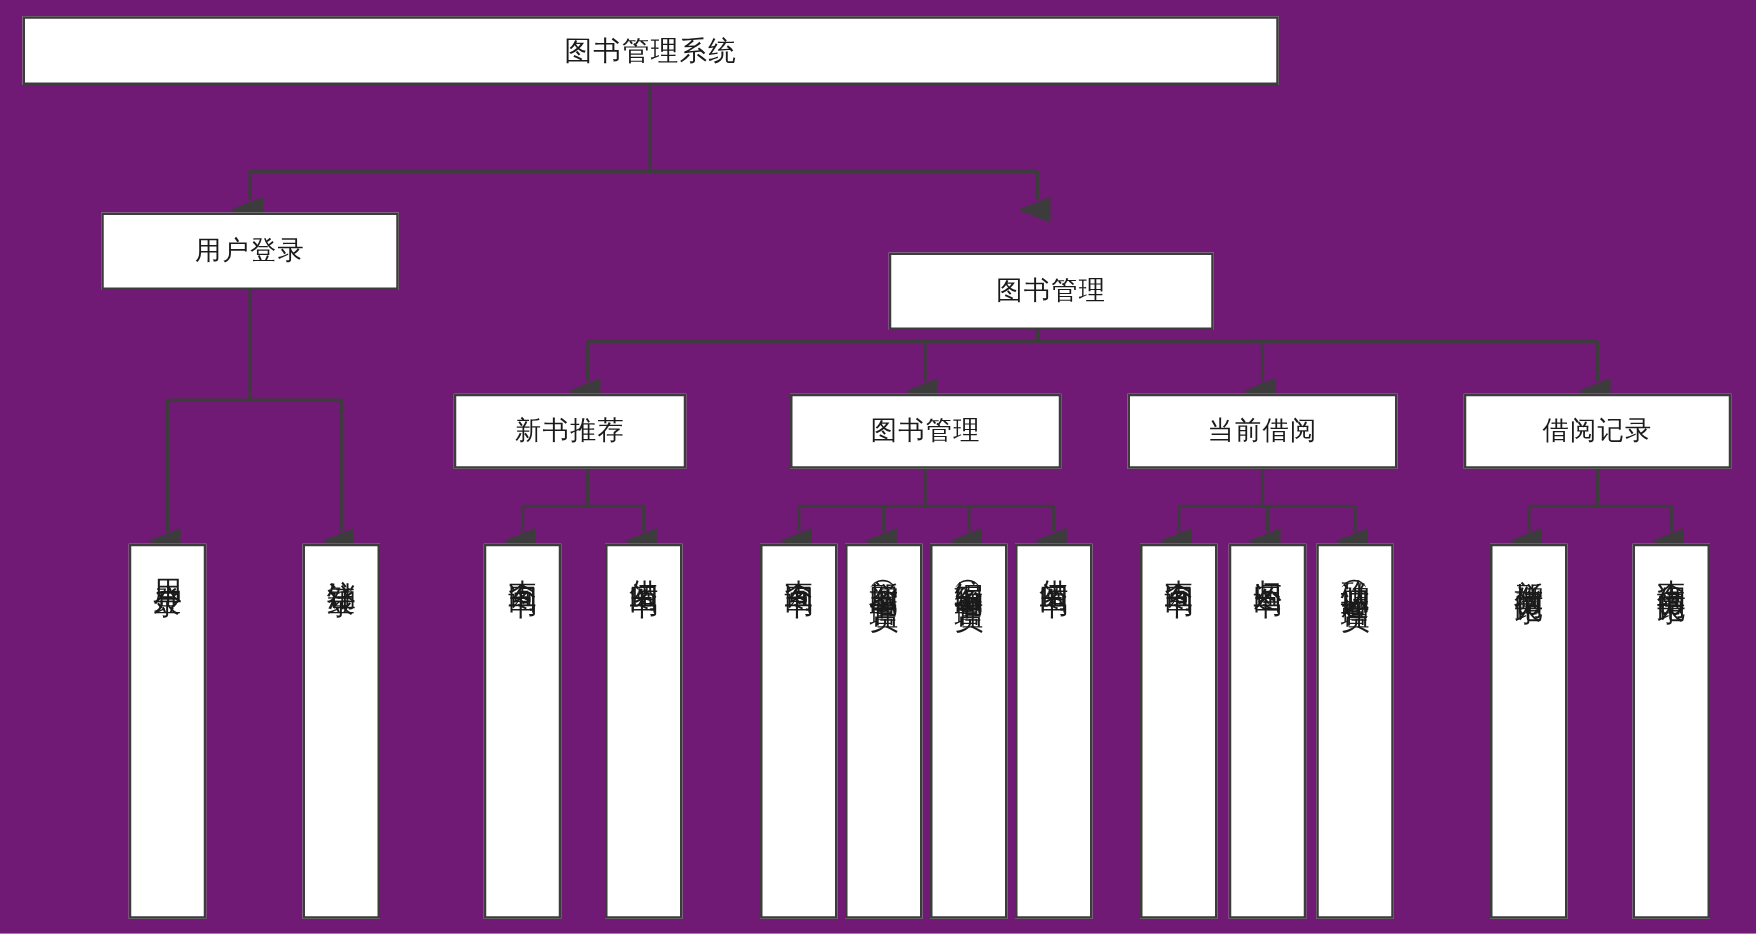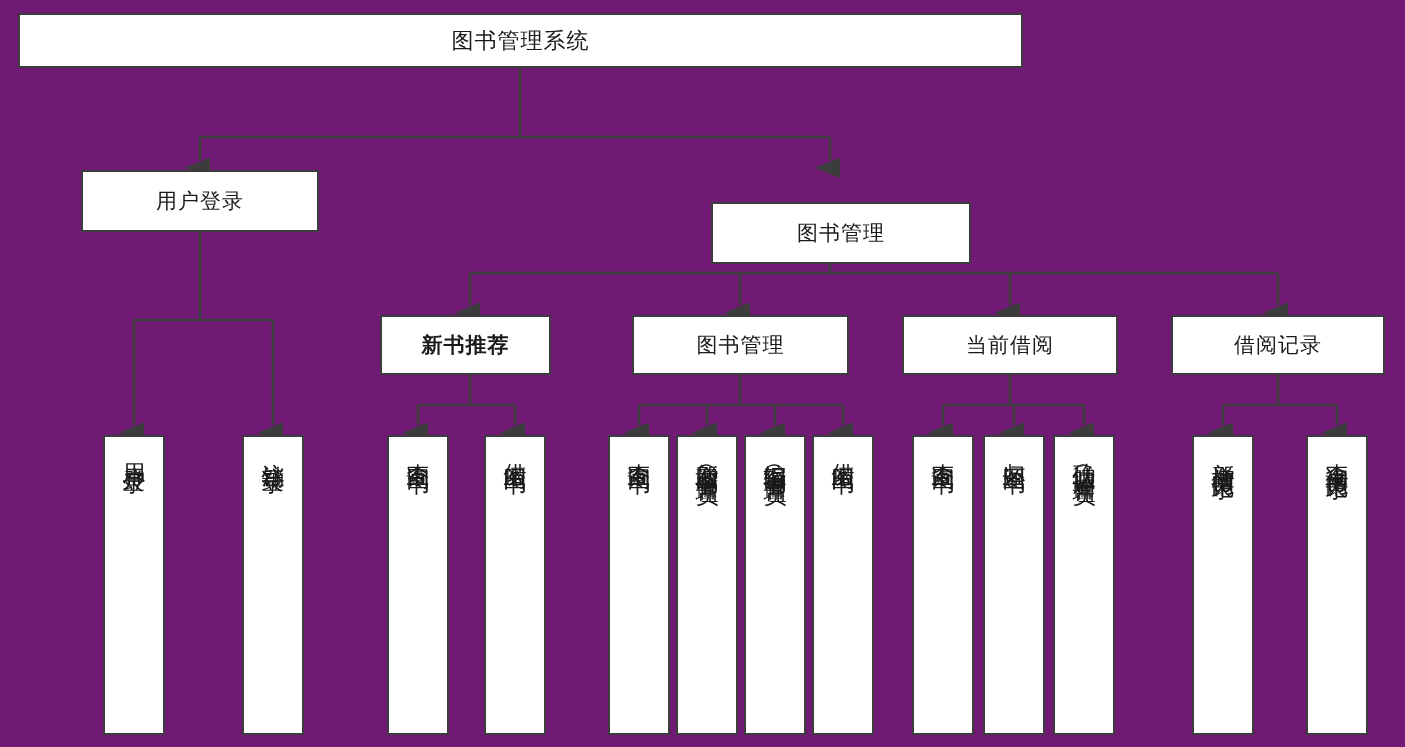--- a/index.html
+++ b/index.html
@@ -133,21 +133,21 @@
     <span class="label">图书管理系统</span>
   </div>
 
   <div class="node h" style="left:81px; top:170px; width:238px; height:62px;">
     <span class="label">用户登录</span>
   </div>
   <div class="node h" style="left:711px; top:170px; width:260px; height:62px;margin-top:32px;">
     <span class="label">图书管理</span>
   </div>
 
-  <div class="node h" style="left:380px; top:315px; width:171px; height:60px;font-weight:bold;">
+  <div class="node h" style="left:363px; top:315px; width:186px; height:60px;">
     <span class="label">新书推荐</span>
   </div>
   <div class="node h" style="left:632px; top:315px; width:217px; height:60px;">
     <span class="label">图书管理</span>
   </div>
   <div class="node h" style="left:902px; top:315px; width:216px; height:60px;">
     <span class="label">当前借阅</span>
   </div>
   <div class="node h" style="left:1171px; top:315px; width:214px; height:60px;">
     <span class="label">借阅记录</span>

